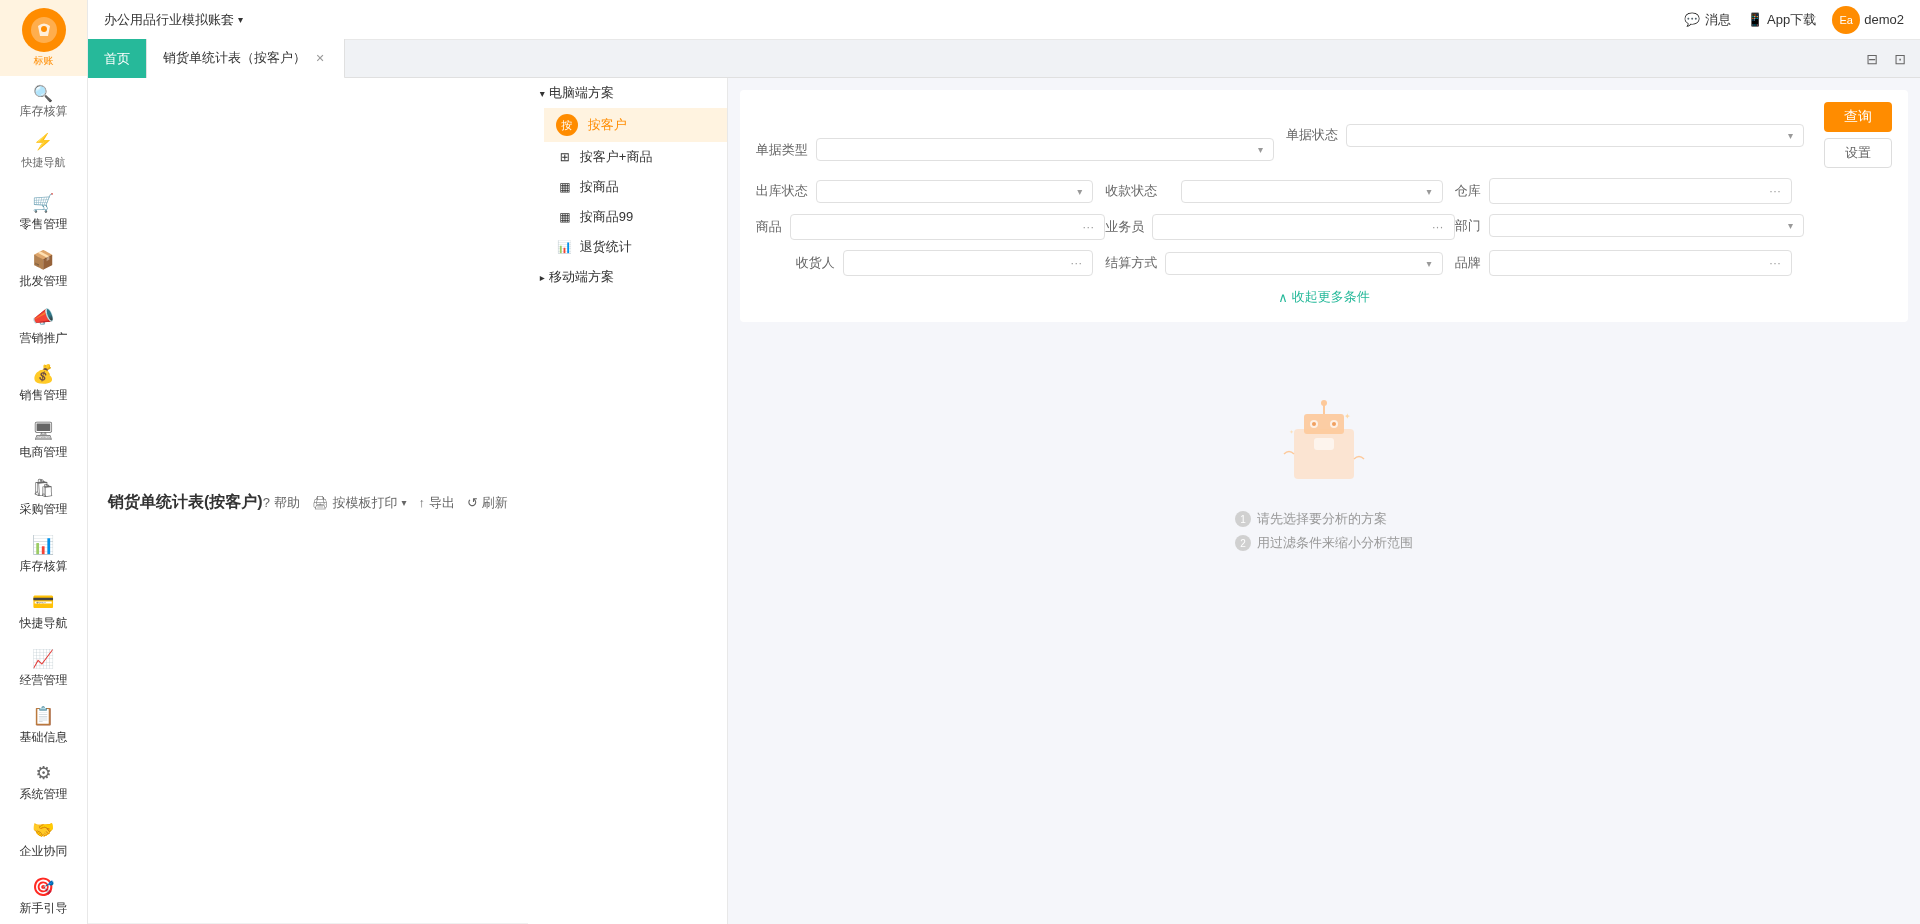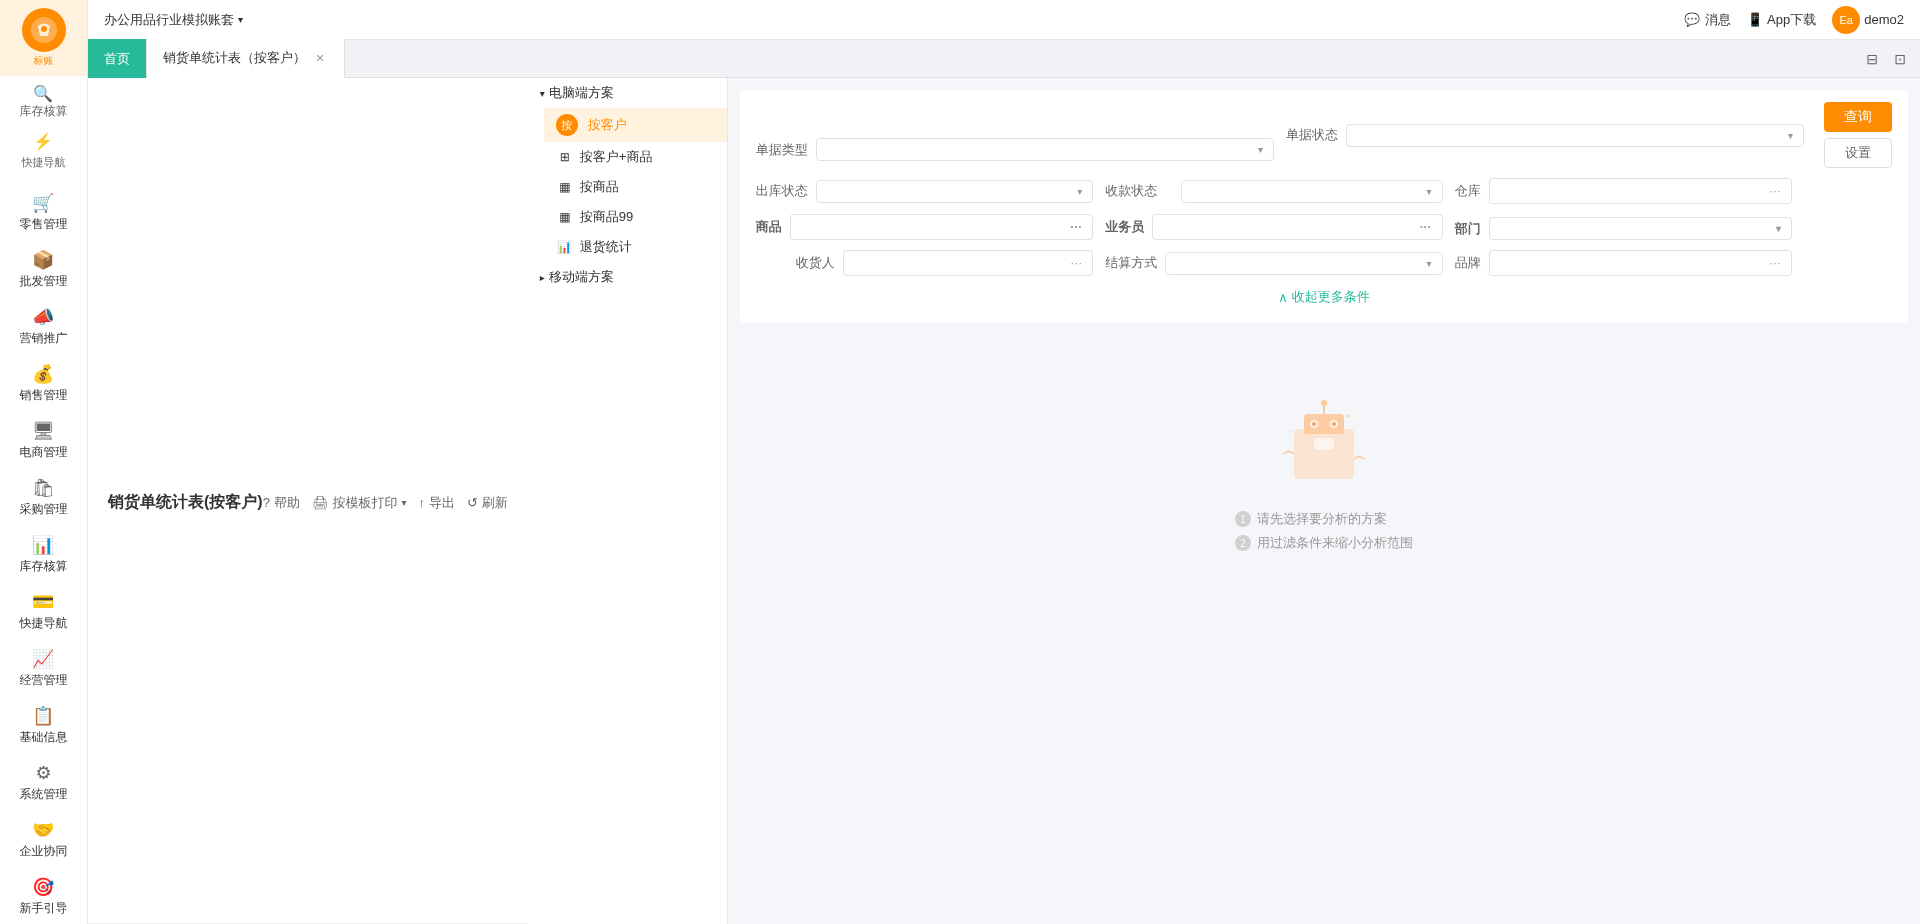--- a/index.html
+++ b/index.html
@@ -325,21 +325,21 @@
             <div style="display:flex;align-items:center;gap:8px;flex:1;">
               <span style="font-size:13px;color:#666;white-space:nowrap;">仓库</span>
               <div class="select-field" style="flex:1;">
                 <span class="select-field-text"></span>
                 <span class="select-more">···</span>
               </div>
             </div>
             <div style="width:88px;"></div>
           </div>
 
-          <div style="display:flex;align-items:flex-end;gap:12px;margin-bottom:10px;font-weight:bold;">
+          <div style="display:flex;align-items:flex-start;gap:0;margin-bottom:10px;">
             <div style="display:flex;align-items:center;gap:8px;flex:1;">
               <span style="font-size:13px;color:#666;white-space:nowrap;">商品</span>
               <div class="select-field" style="flex:1;">
                 <span class="select-field-text"></span>
                 <span class="select-more">···</span>
               </div>
             </div>
             <div style="display:flex;align-items:center;gap:8px;flex:1;">
               <span style="font-size:13px;color:#666;white-space:nowrap;">业务员</span>
               <div class="select-field" style="flex:1;">

